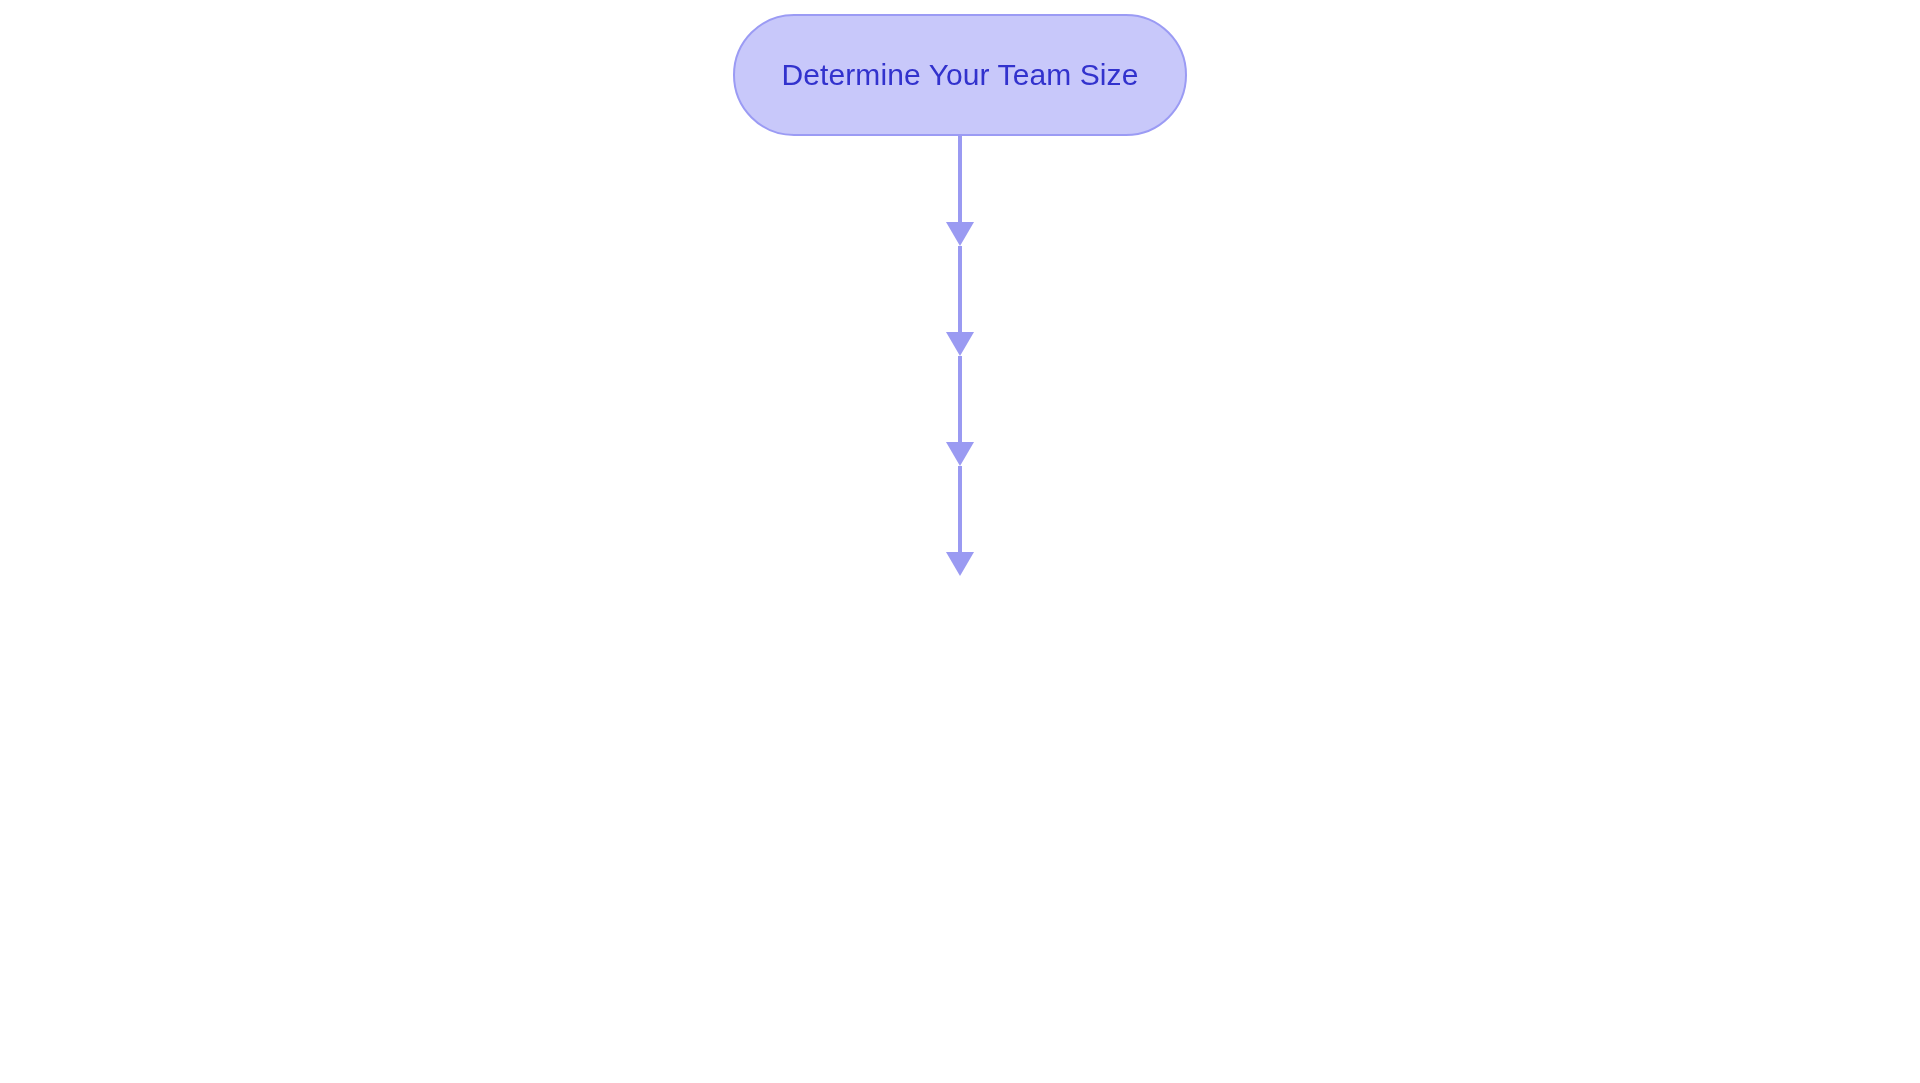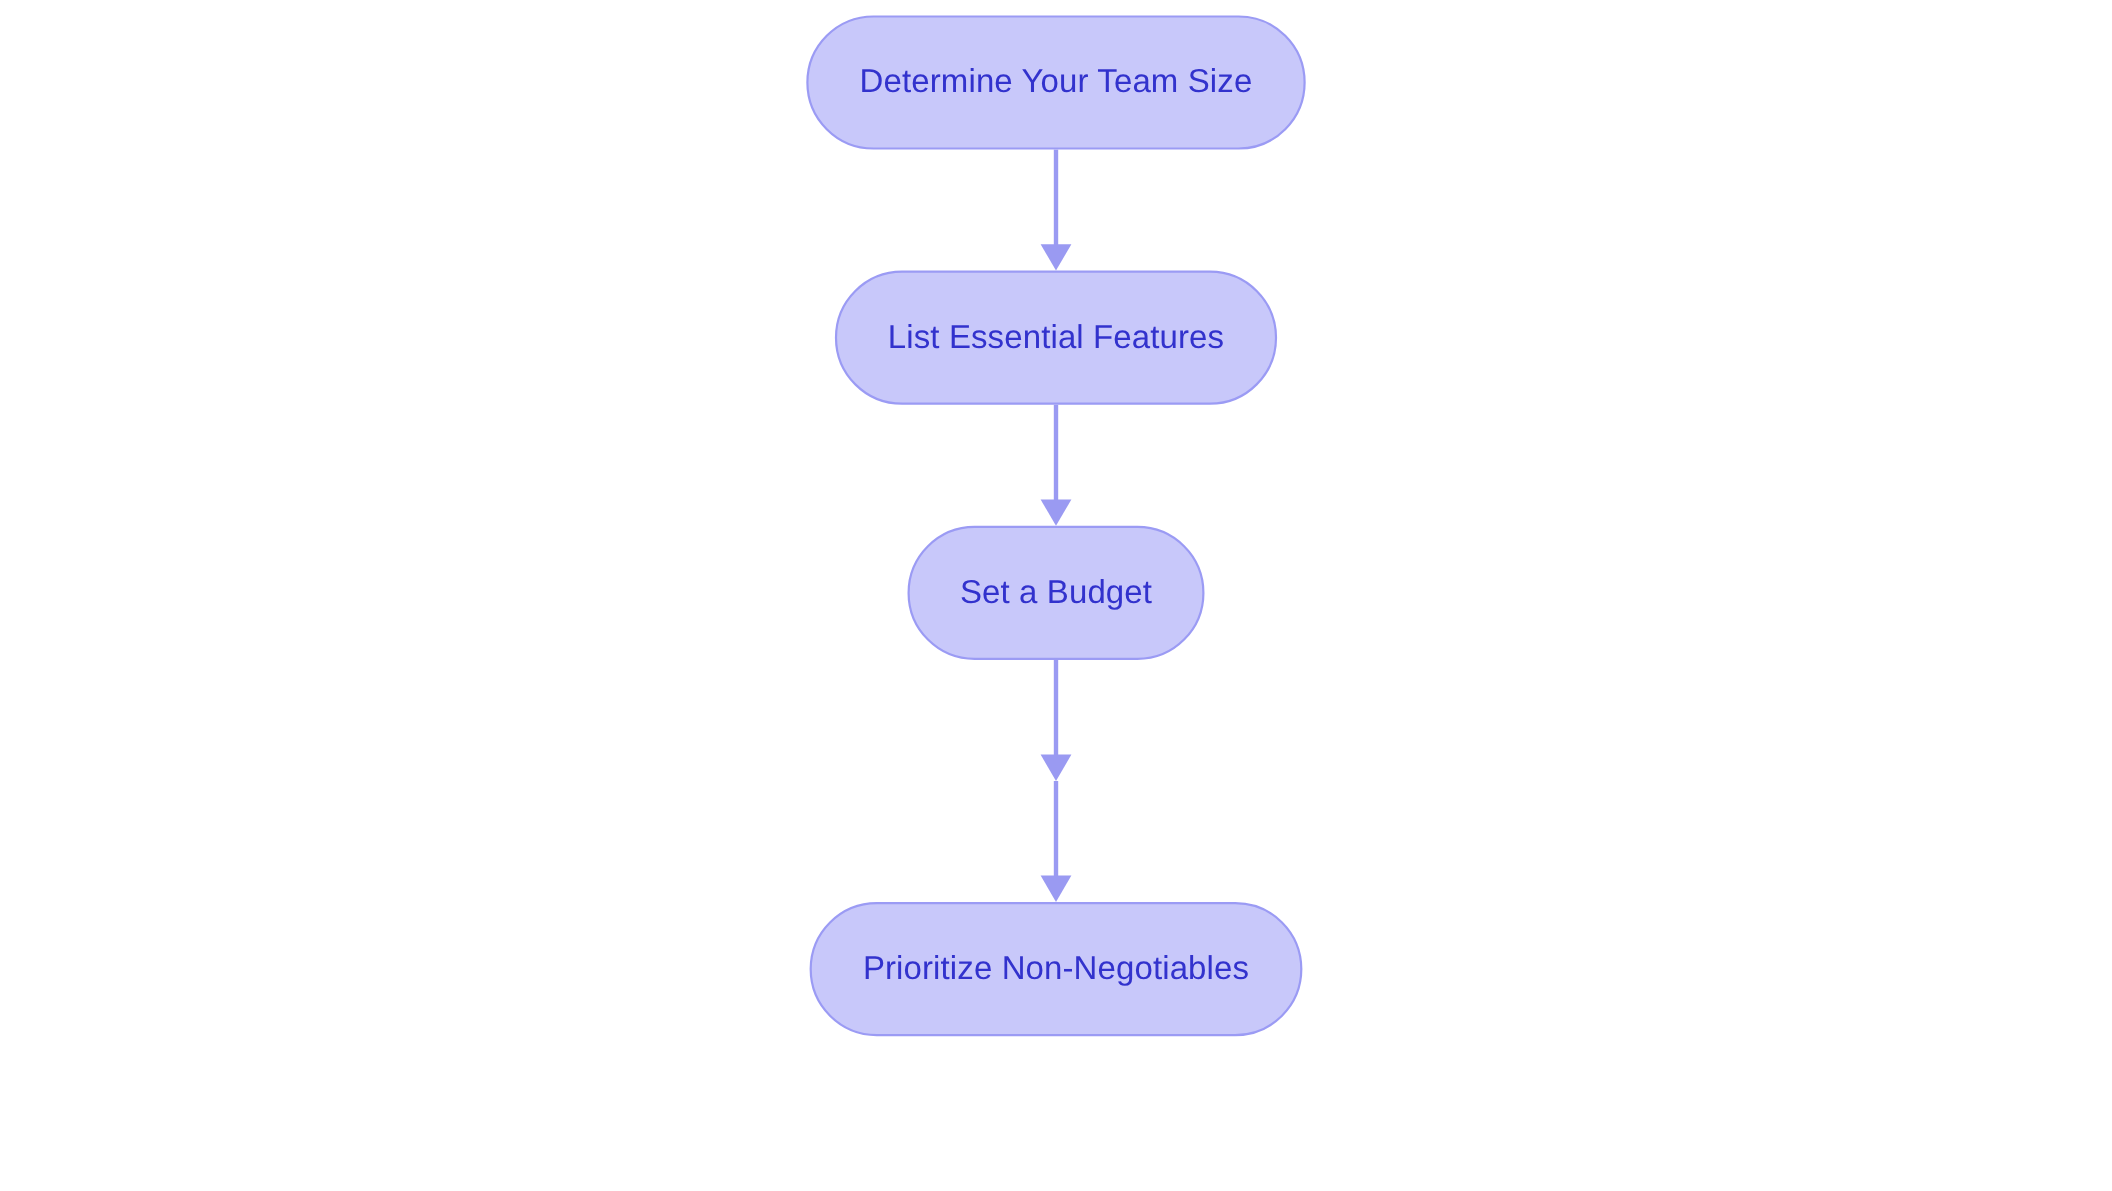--- a/index.html
+++ b/index.html
@@ -95,42 +95,33 @@
 
     <div class="flow-node">
       <span class="flow-node-label">Determine Your Team Size</span>
     </div>
 
     <div class="flow-connector">
       <div class="connector-shaft"></div>
       <div class="connector-head"></div>
     </div>
 
-    <div class="flow-node">
-      <span class="flow-node-label">List Essential Features</span>
-    </div>
-
-    <div class="flow-connector">
-      <div class="connector-shaft"></div>
-      <div class="connector-head"></div>
-    </div>
-
-    <div class="flow-node">
-      <span class="flow-node-label">Set a Budget</span>
-    </div>
 
     <div class="flow-connector">
       <div class="connector-shaft"></div>
       <div class="connector-head"></div>
     </div>
 
 
     <div class="flow-connector">
       <div class="connector-shaft"></div>
       <div class="connector-head"></div>
     </div>
 
-    <div class="flow-node">
-      <span class="flow-node-label">Prioritize Non-Negotiables</span>
+
+    <div class="flow-connector">
+      <div class="connector-shaft"></div>
+      <div class="connector-head"></div>
     </div>
+
 
   </div>
 </div>
 
 </body></html>

